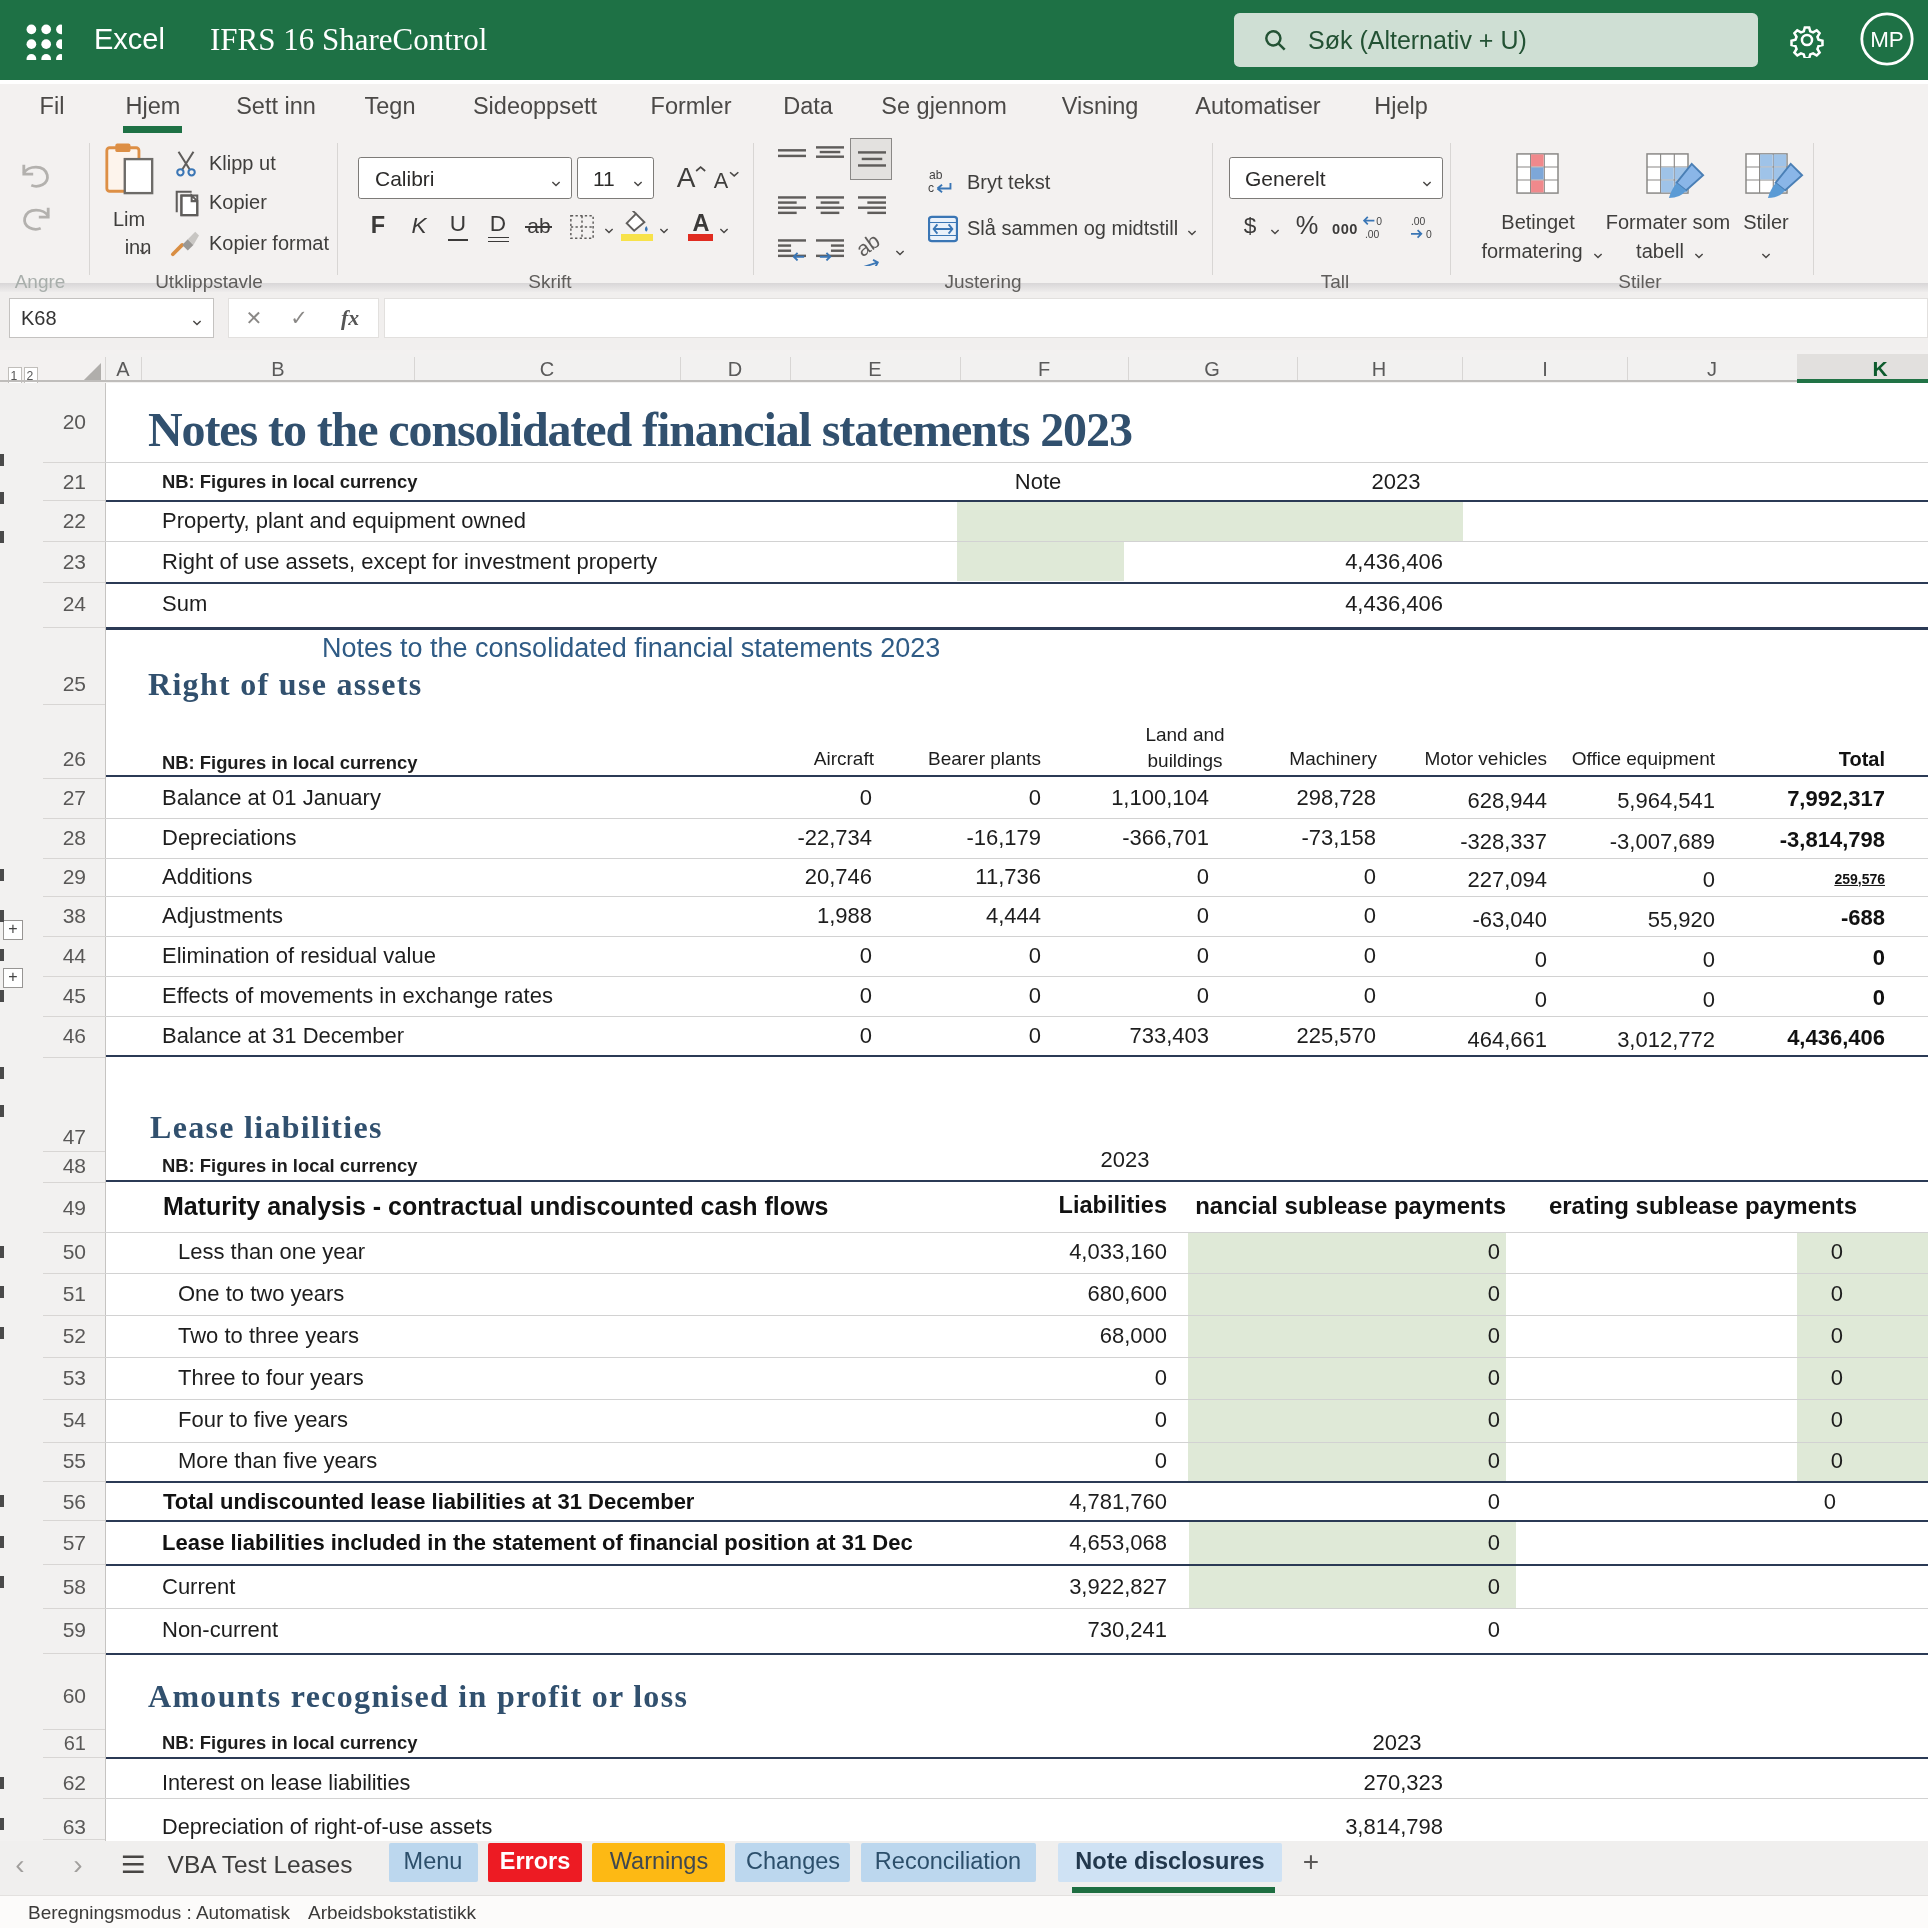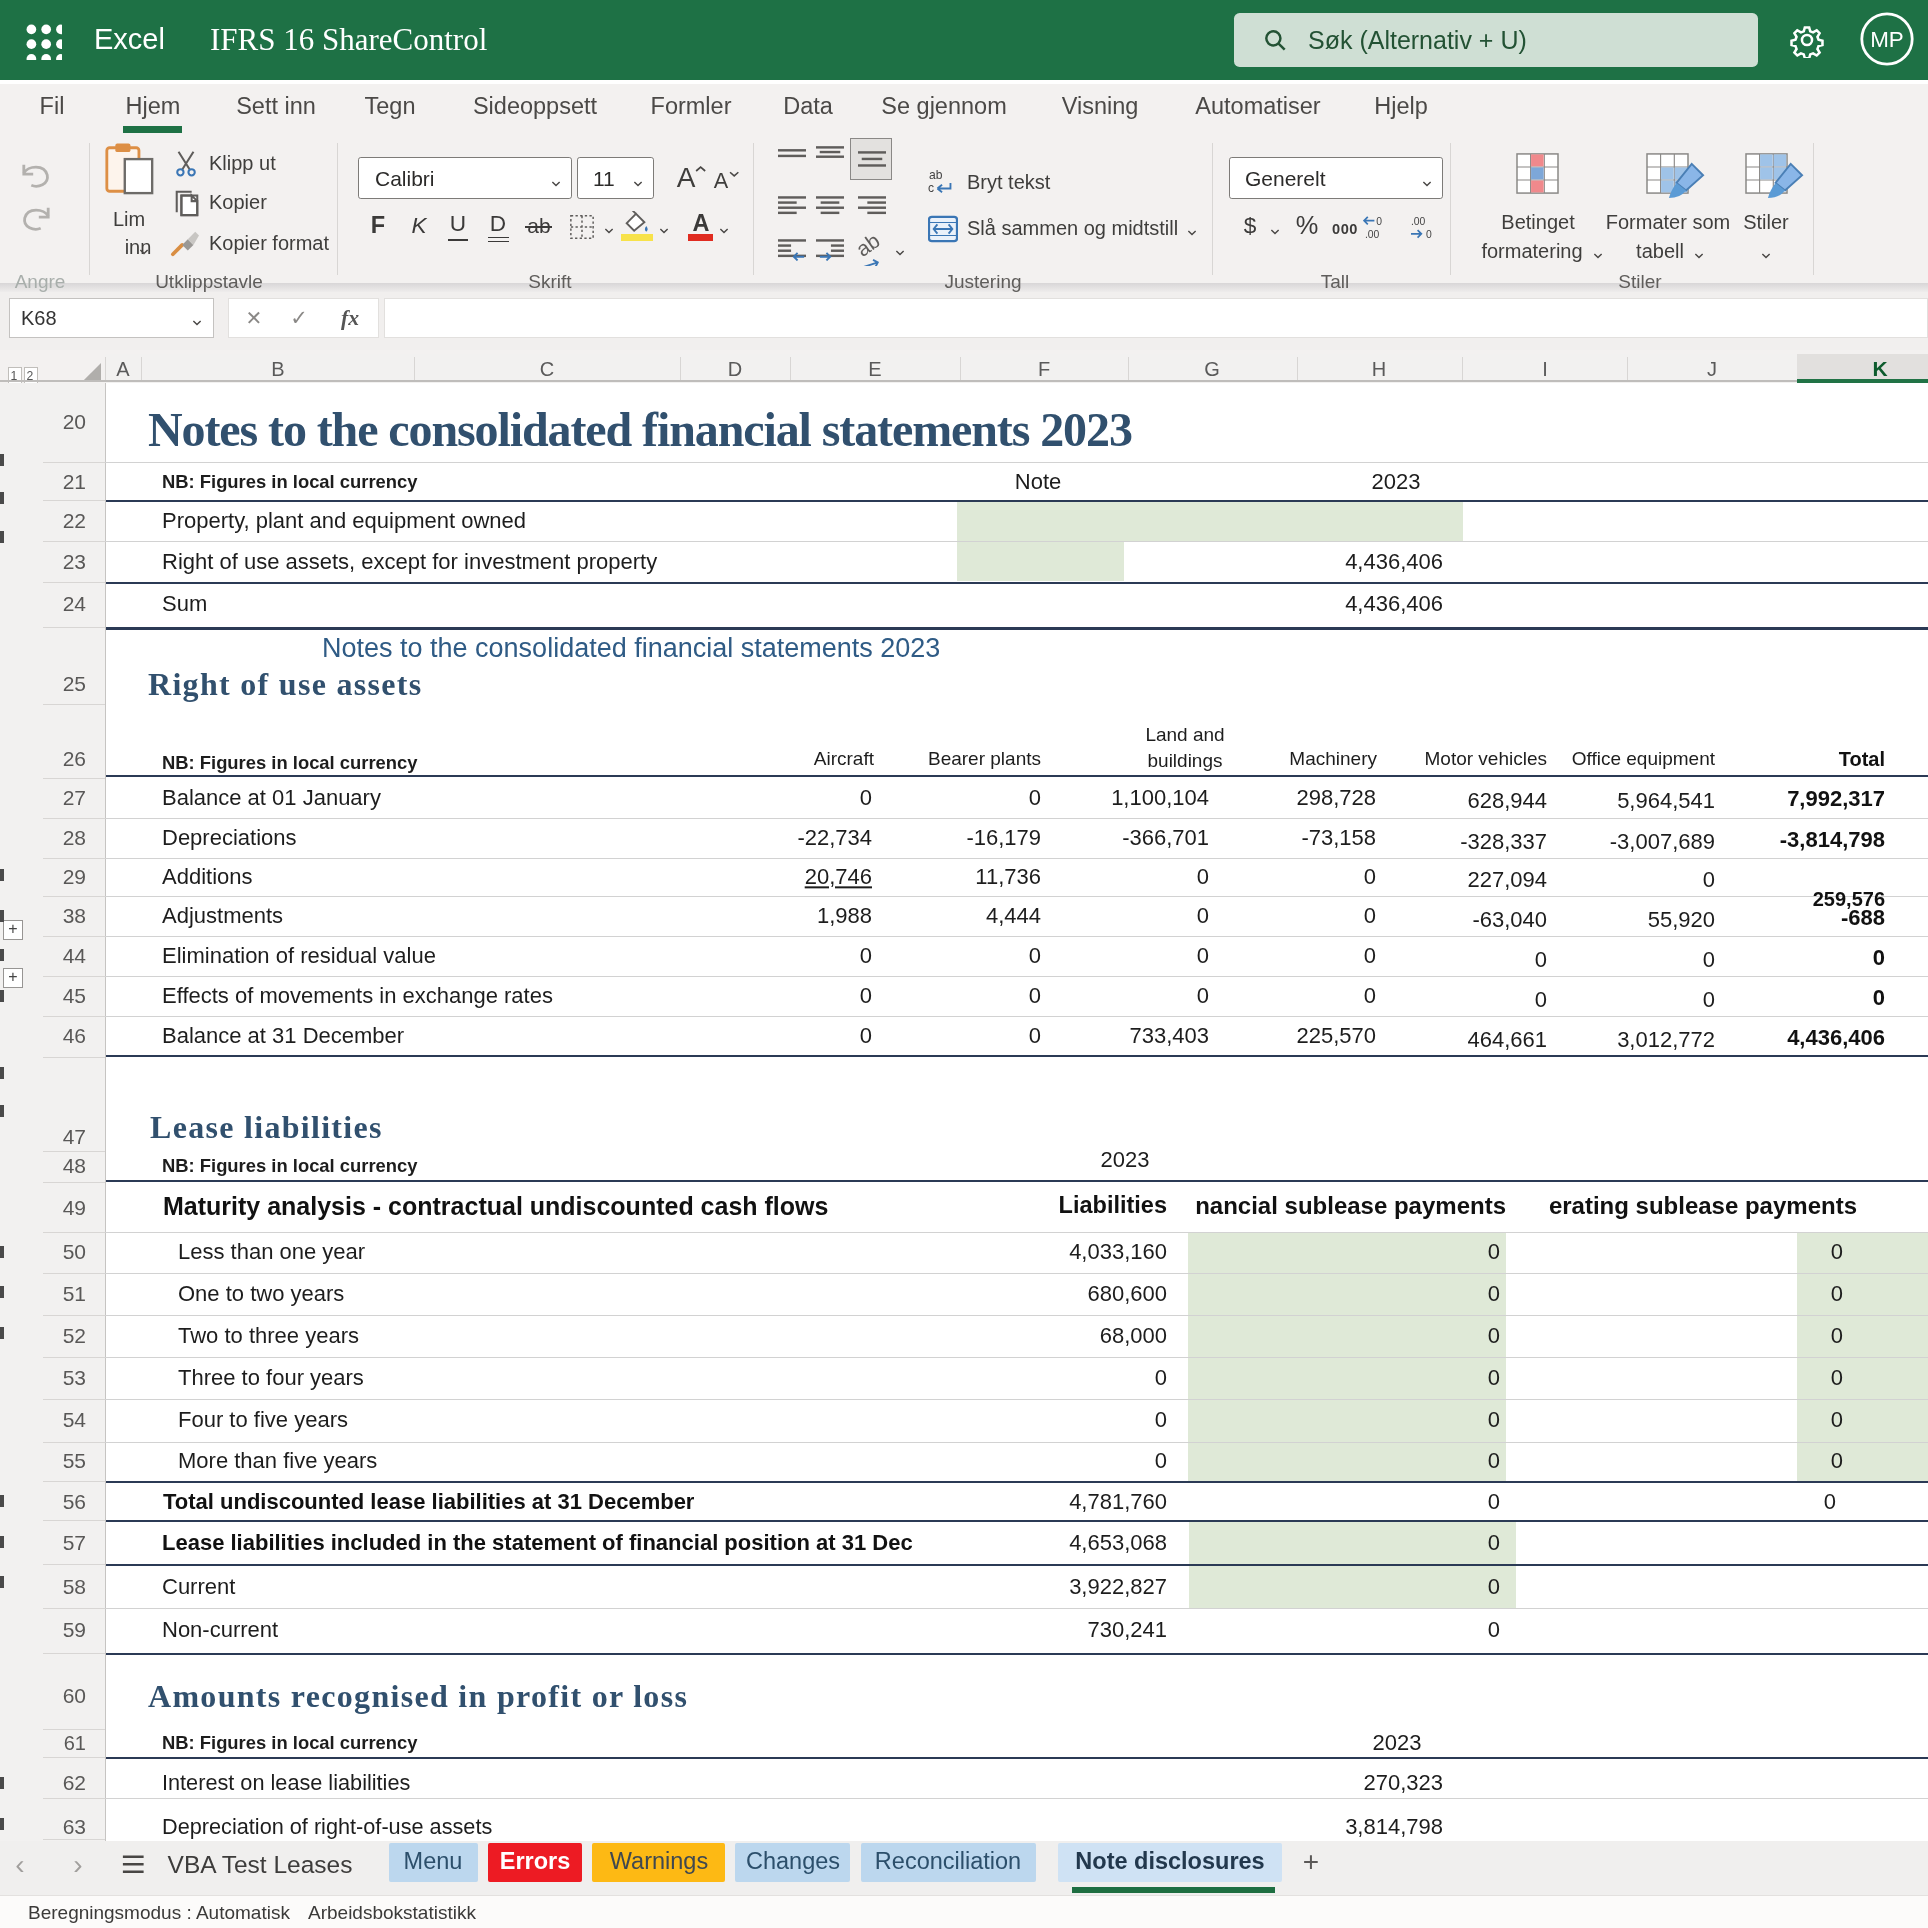--- a/index.html
+++ b/index.html
@@ -481,27 +481,27 @@
 <div style="right:43px;top:799px;transform:translateY(-50%);font-size:22px;color:#111;font-weight:bold;">7,992,317</div>
 <div style="left:162px;top:838px;transform:translateY(-50%);font-size:22px;color:#1d1d1d;">Depreciations</div>
 <div style="right:1056px;top:838px;transform:translateY(-50%);font-size:22px;color:#1d1d1d;">-22,734</div>
 <div style="right:887px;top:838px;transform:translateY(-50%);font-size:22px;color:#1d1d1d;">-16,179</div>
 <div style="right:719px;top:838px;transform:translateY(-50%);font-size:22px;color:#1d1d1d;">-366,701</div>
 <div style="right:552px;top:838px;transform:translateY(-50%);font-size:22px;color:#1d1d1d;">-73,158</div>
 <div style="right:381px;top:842px;transform:translateY(-50%);font-size:22px;color:#1d1d1d;">-328,337</div>
 <div style="right:213px;top:842px;transform:translateY(-50%);font-size:22px;color:#1d1d1d;">-3,007,689</div>
 <div style="right:43px;top:840px;transform:translateY(-50%);font-size:22px;color:#111;font-weight:bold;">-3,814,798</div>
 <div style="left:162px;top:877px;transform:translateY(-50%);font-size:22px;color:#1d1d1d;">Additions</div>
-<div style="right:1056px;top:877px;transform:translateY(-50%);font-size:22px;color:#1d1d1d;text-decoration:underline;">20,746</div>
+<div style="right:1056px;top:877px;transform:translateY(-50%);font-size:22px;color:#1d1d1d;">20,746</div>
 <div style="right:887px;top:877px;transform:translateY(-50%);font-size:22px;color:#1d1d1d;">11,736</div>
 <div style="right:719px;top:877px;transform:translateY(-50%);font-size:22px;color:#1d1d1d;">0</div>
 <div style="right:552px;top:877px;transform:translateY(-50%);font-size:22px;color:#1d1d1d;">0</div>
 <div style="right:381px;top:880px;transform:translateY(-50%);font-size:22px;color:#1d1d1d;">227,094</div>
 <div style="right:213px;top:880px;transform:translateY(-50%);font-size:22px;color:#1d1d1d;">0</div>
-<div style="right:43px;top:899px;transform:translateY(-50%);font-size:20px;color:#111;font-weight:bold;">259,576</div>
+<div style="right:43px;top:879px;transform:translateY(-50%);font-size:14px;color:#111;font-weight:bold;text-decoration:underline;">259,576</div>
 <div style="left:162px;top:916px;transform:translateY(-50%);font-size:22px;color:#1d1d1d;text-align:right;">Adjustments</div>
 <div style="right:1056px;top:916px;transform:translateY(-50%);font-size:22px;color:#1d1d1d;">1,988</div>
 <div style="right:887px;top:916px;transform:translateY(-50%);font-size:22px;color:#1d1d1d;">4,444</div>
 <div style="right:719px;top:916px;transform:translateY(-50%);font-size:22px;color:#1d1d1d;">0</div>
 <div style="right:552px;top:916px;transform:translateY(-50%);font-size:22px;color:#1d1d1d;">0</div>
 <div style="right:381px;top:920px;transform:translateY(-50%);font-size:22px;color:#1d1d1d;">-63,040</div>
 <div style="right:213px;top:920px;transform:translateY(-50%);font-size:22px;color:#1d1d1d;">55,920</div>
 <div style="right:43px;top:918px;transform:translateY(-50%);font-size:22px;color:#111;font-weight:bold;">-688</div>
 <div style="left:162px;top:956px;transform:translateY(-50%);font-size:22px;color:#1d1d1d;">Elimination of residual value</div>
 <div style="right:1056px;top:956px;transform:translateY(-50%);font-size:22px;color:#1d1d1d;">0</div>

